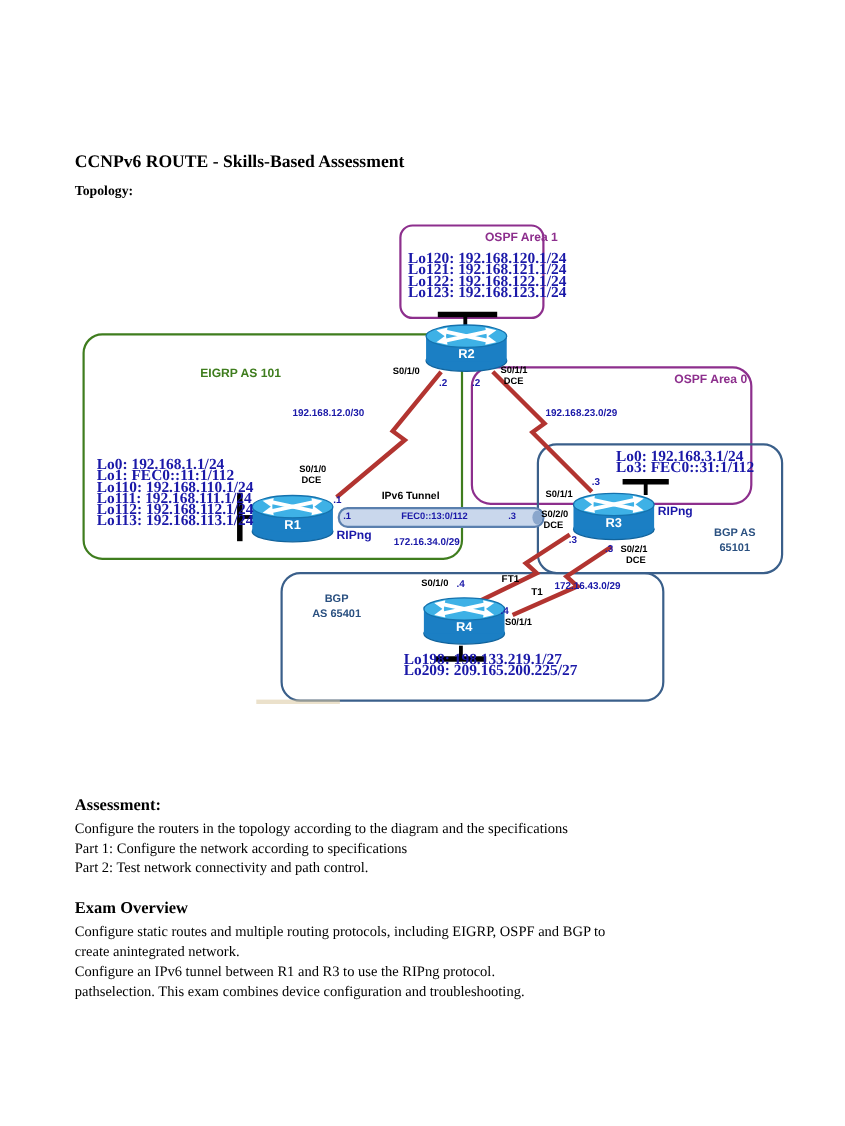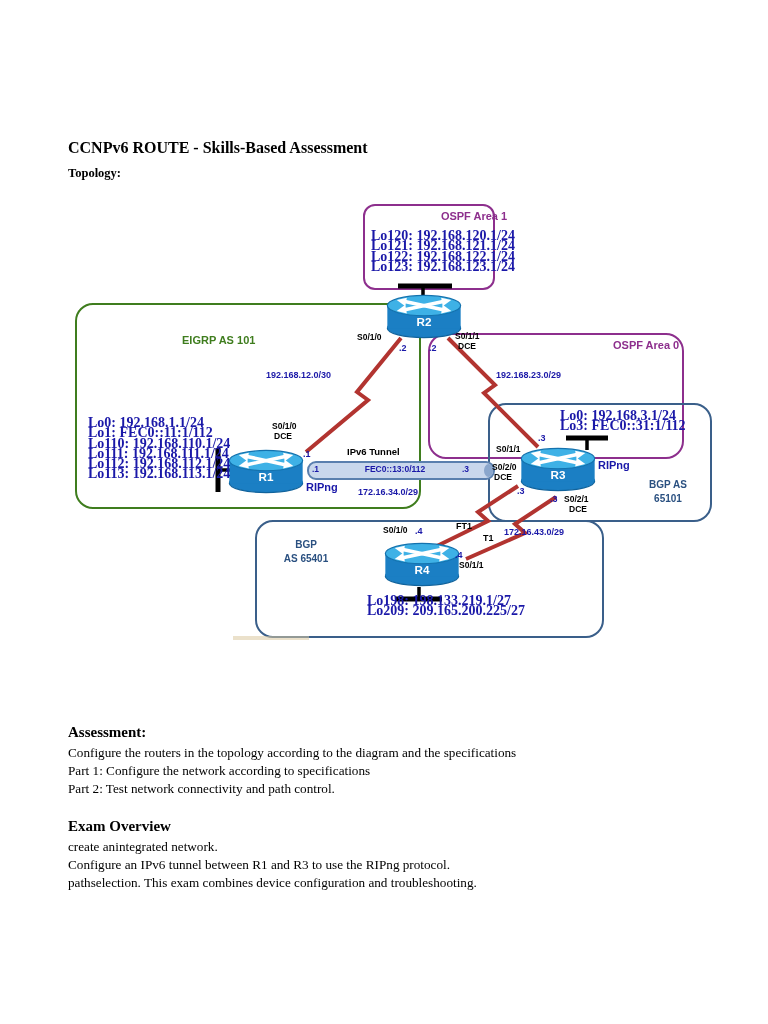--- a/index.html
+++ b/index.html
@@ -239,18 +239,19 @@
 
   <div class="logo-strip"></div>
 
   <div class="sections">
     <h2>Assessment:</h2>
     <div class="bodyline">Configure the routers in the topology according to the diagram and the specifications</div>
     <div class="bodyline">Part 1: Configure the network according to specifications</div>
     <div class="bodyline">Part 2: Test network connectivity and path control.</div>
 
     <h2 class="exam">Exam Overview</h2>
+    <div class="bodyline">Configure static routes and multiple routing protocols, including EIGRP, OSPF and BGP to</div>
     <div class="bodyline">create anintegrated network.</div>
     <div class="bodyline">Configure an IPv6 tunnel between R1 and R3 to use the RIPng protocol.</div>
     <div class="bodyline">pathselection. This exam combines device configuration and troubleshooting.</div>
   </div>
 
 </div>
 
 </body></html>

